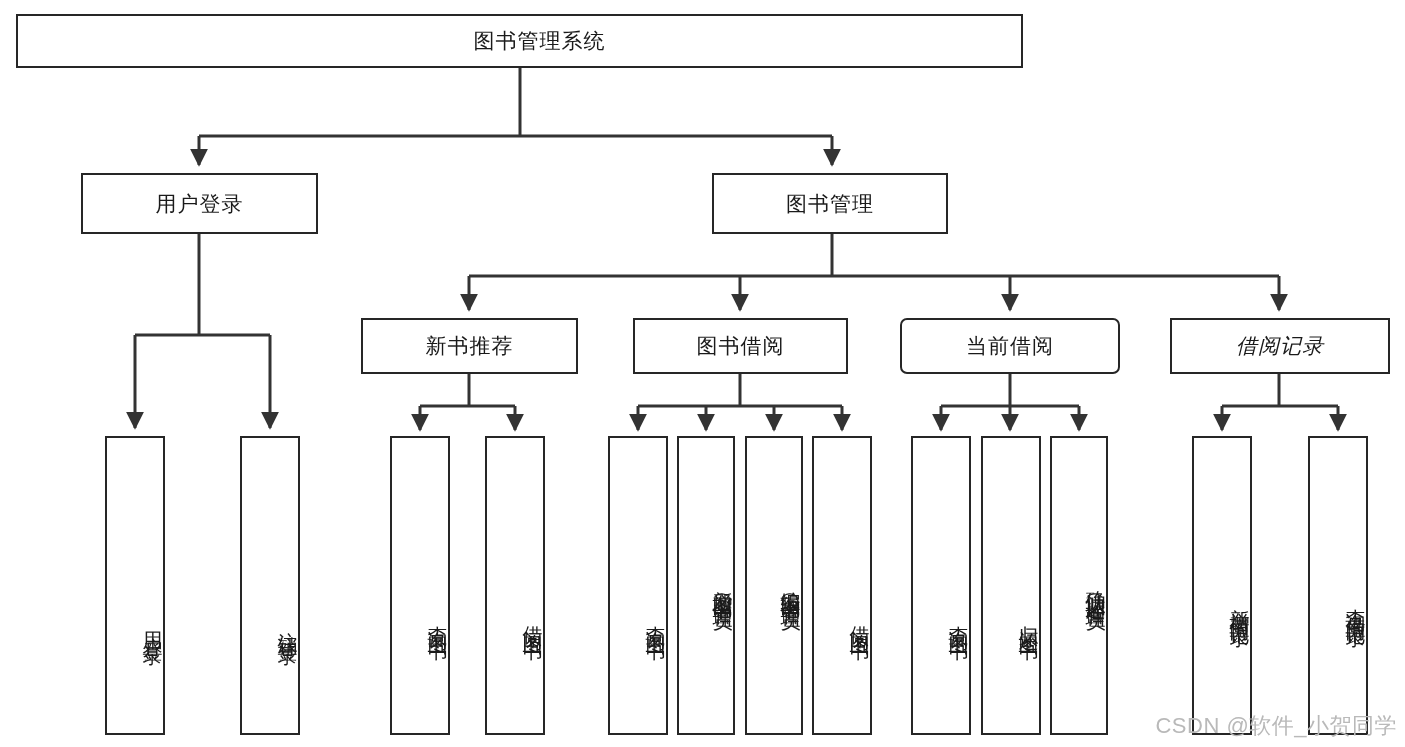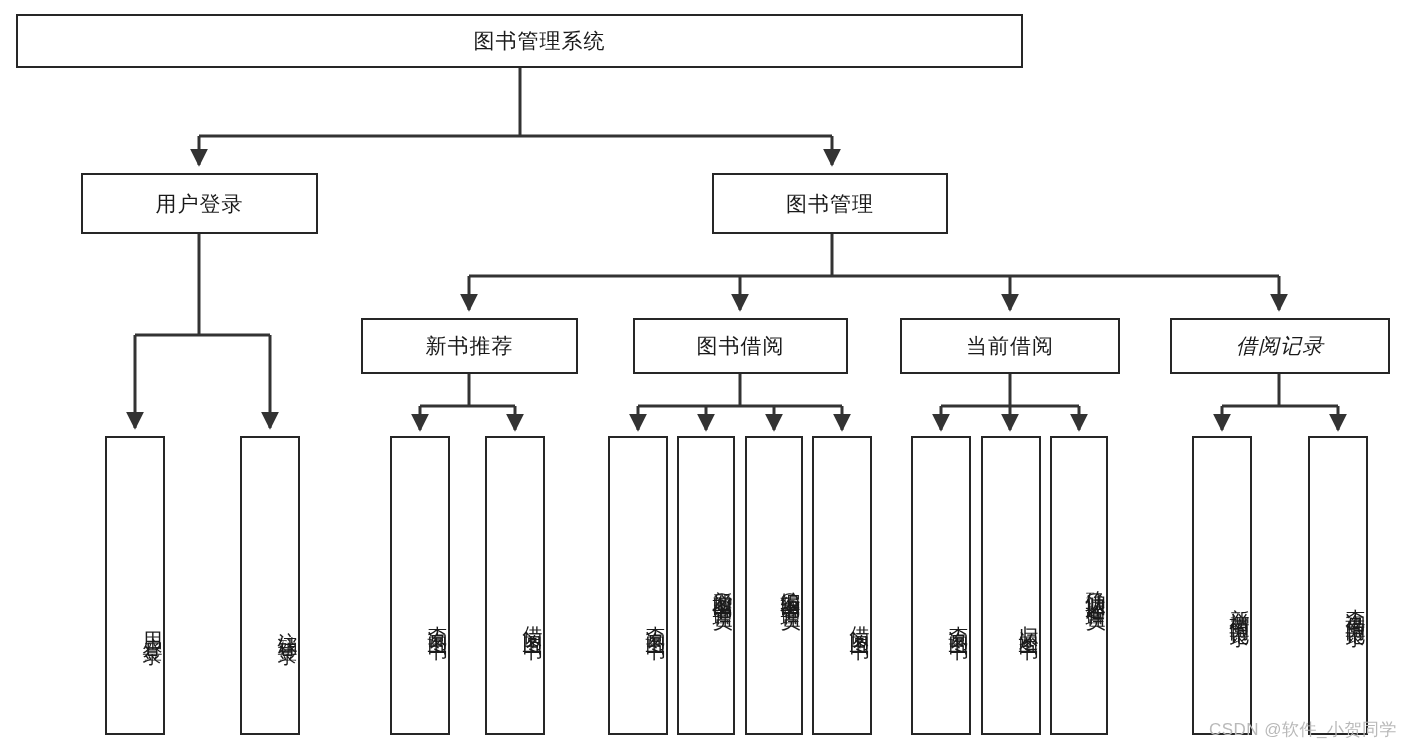--- a/index.html
+++ b/index.html
@@ -30,21 +30,21 @@
     letter-spacing:5px;
     line-height:1;
     padding-top:8px;
     align-items:flex-start;
     justify-content:center;
   }
   svg.links{position:absolute;left:0;top:0;width:1405px;height:747px;pointer-events:none;}
   .watermark{
     position:absolute;
     right:8px;bottom:6px;
-    font-size:17px;
+    font-size:22px;
     color:#b9b9b9;
     letter-spacing:0.5px;
     white-space:nowrap;
     user-select:none;
   }
 </style>
 </head>
 <body>
 
 <div id="diagram">
@@ -105,21 +105,21 @@
   <div class="node h" style="left:16px;top:14px;width:1007px;height:54px;padding-left:40px;">图书管理系统</div>
 
   <div class="node h" style="left:81px;top:173px;width:237px;height:61px;">用户登录</div>
 
   <div class="node h" style="left:712px;top:173px;width:236px;height:61px;font-family:Liberation Mono, monospace;">图书管理</div>
 
   <div class="node h" style="left:633px;top:318px;width:215px;height:56px;">图书借阅</div>
 
   <div class="node h" style="left:361px;top:318px;width:217px;height:56px;">新书推荐</div>
 
-  <div class="node h" style="left:900px;top:318px;width:220px;height:56px;">当前借阅</div>
+  <div class="node h" style="left:900px;top:318px;width:220px;height:56px;border-radius:7px;">当前借阅</div>
 
   <div class="node h" style="left:1170px;top:318px;width:220px;height:56px;font-style:italic;">借阅记录</div>
 
   <div class="node v" style="left:105px;top:436px;width:60px;height:299px;padding-top:80px;">用户登录</div>
 
   <div class="node v" style="left:240px;top:436px;width:60px;height:299px;padding-top:80px;">注销登录</div>
 
   <div class="node v" style="left:390px;top:436px;width:60px;height:299px;padding-top:68px;">查询图书</div>
 
   <div class="node v" style="left:485px;top:436px;width:60px;height:299px;padding-top:68px;">借阅图书</div>

